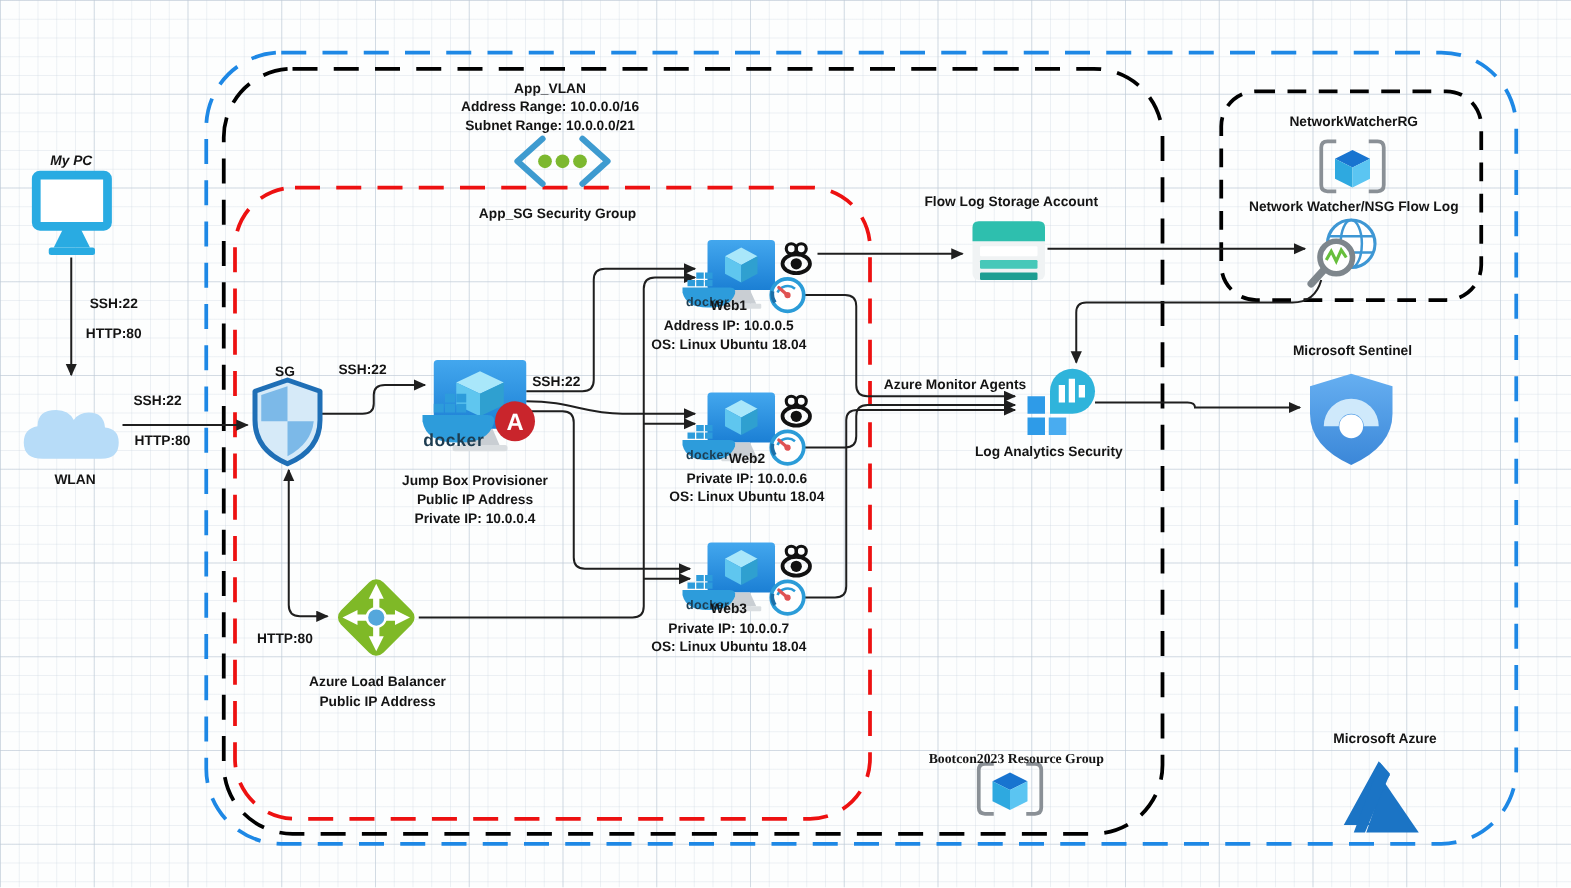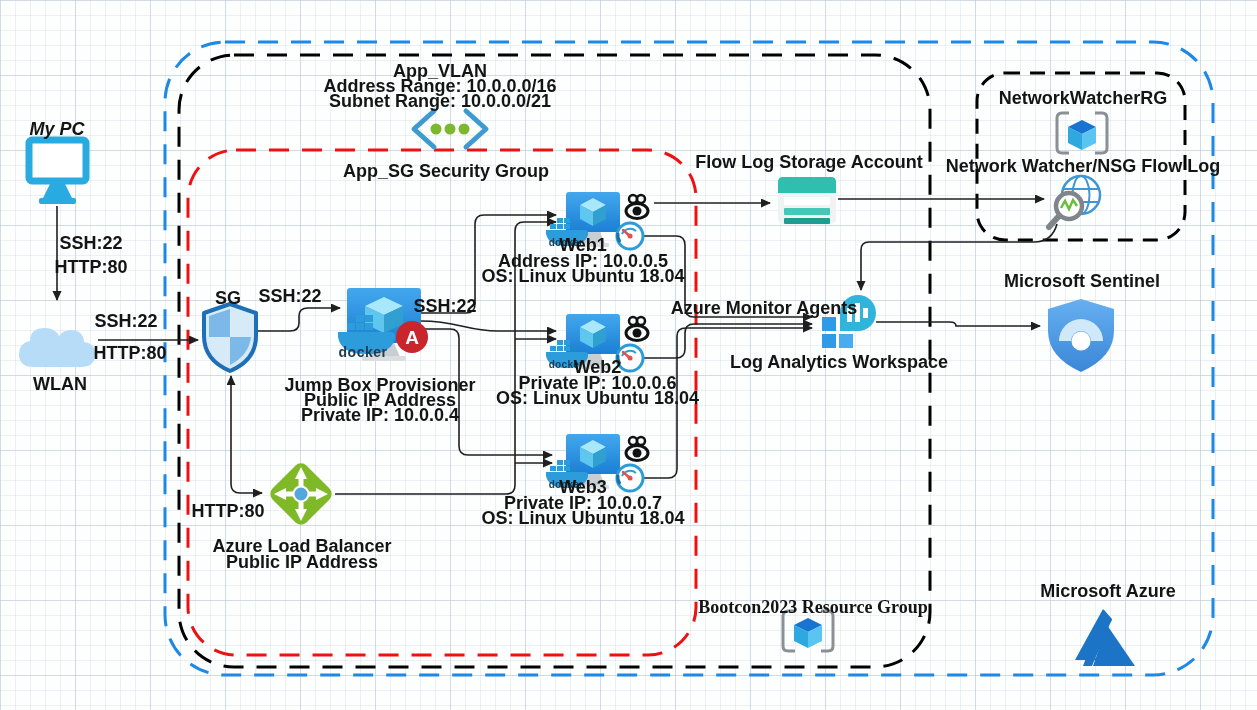--- a/index.html
+++ b/index.html
@@ -10,21 +10,21 @@
     background-image:
       linear-gradient(rgba(190,202,214,.55) 1px, transparent 1px),
       linear-gradient(90deg, rgba(190,202,214,.55) 1px, transparent 1px),
       linear-gradient(rgba(208,218,228,.38) 1px, transparent 1px),
       linear-gradient(90deg, rgba(208,218,228,.38) 1px, transparent 1px);
     background-size:75px 75px,75px 75px,15px 15px,15px 15px;
   }
   svg{position:absolute;left:0;top:0;}
   .lbl{
     position:absolute;transform:translateX(-50%);
-    font-weight:bold;font-size:18px;line-height:15px;color:#141414;
+    font-weight:bold;font-size:11px;line-height:15px;color:#141414;
     white-space:nowrap;text-align:center;
   }
   .lbl .ln{white-space:nowrap;}
   .docker-word{font-size:14px;letter-spacing:.5px;color:#1D3C50;}
   .docker-word.small{font-size:10px;letter-spacing:.3px;}
 </style>
 </head>
 <body>
 
 <div id="stage">
@@ -260,18 +260,18 @@
 
 <div class="lbl" style="left:302px;top:538px;line-height:16px;">
   <div class="ln">Azure Load Balancer</div>
   <div class="ln">Public IP Address</div>
 </div>
 
 <div class="lbl" style="left:809px;top:155px;">Flow Log Storage Account</div>
 <div class="lbl" style="left:1083px;top:91px;">NetworkWatcherRG</div>
 <div class="lbl" style="left:1083px;top:159px;">Network Watcher/NSG Flow Log</div>
 <div class="lbl" style="left:764px;top:301px;">Azure Monitor Agents</div>
-<div class="lbl" style="left:839px;top:355px;">Log Analytics Workspace</div>
+<div class="lbl" style="left:839px;top:355px;">Log Analytics Security</div>
 <div class="lbl" style="left:1082px;top:274px;">Microsoft Sentinel</div>
 <div class="lbl" style="left:813px;top:600px;font-family:Liberation Serif, serif;">Bootcon2023 Resource Group</div>
 <div class="lbl" style="left:1108px;top:584px;">Microsoft Azure</div>
 
 </div>
 
 </body></html>

